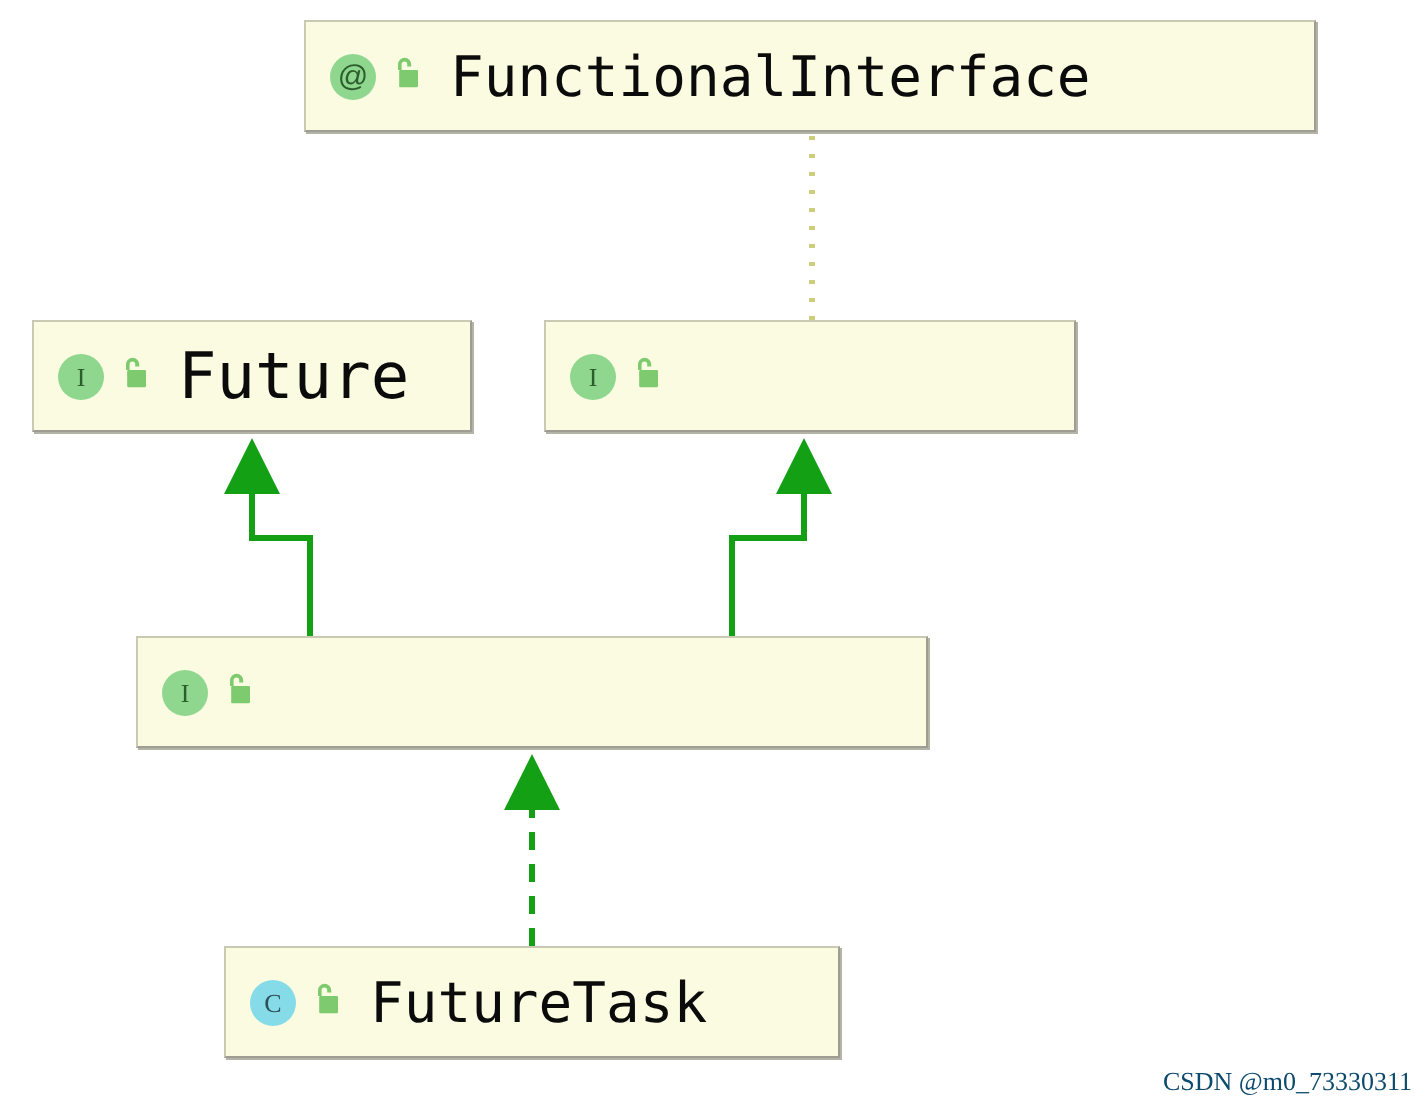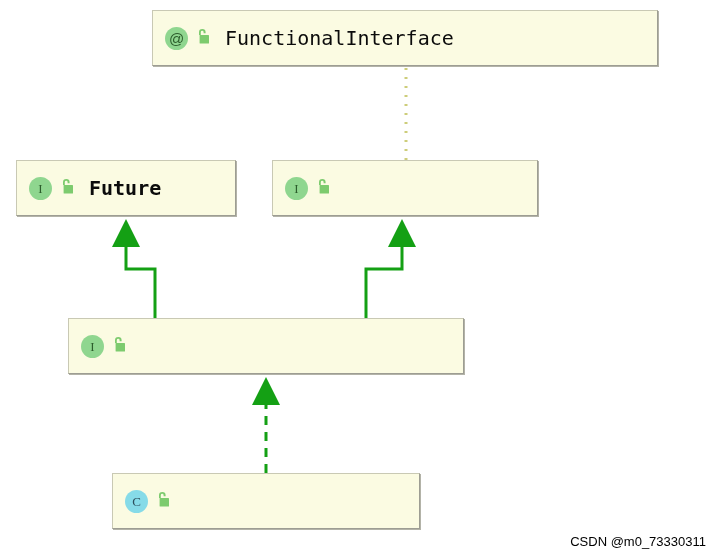--- a/index.html
+++ b/index.html
@@ -72,34 +72,34 @@
     color: #2d4f5c;
     font-size: 13px;
   }
   .lock-icon {
     margin-left: 7px;
     flex: 0 0 auto;
     display: block;
   }
   .node-label {
     font-family: "DejaVu Sans Mono", monospace;
-    font-size: 20px;
+    font-size: 28px;
     color: #0b0b0b;
     white-space: nowrap;
     margin-left: 14px;
     letter-spacing: 0px;
   }
-  .node-sm .node-label { font-size: 20px; font-weight: bold; }
+  .node-sm .node-label { font-size: 32px; }
   .watermark {
     position: absolute;
     right: 8px;
     bottom: 6px;
-    font-family: Liberation Sans, sans-serif;
+    font-family: Liberation Serif, serif;
     font-size: 13px;
-    color: #000000;
+    color: #0c4a6e;
     white-space: nowrap;
     z-index: 3;
   }
 </style>
 </head>
 <body>
 
 <div id="canvas">
 
   <svg id="edges" width="714" height="555" viewBox="0 0 714 555">
@@ -174,17 +174,18 @@
   <div class="node" style="left:112px; top:473px; width:308px; height:56px;">
     <span class="node-icons">
       <span class="badge badge-class">C</span>
       <span class="lock-icon">
         <svg width="16" height="18" viewBox="0 0 16 18">
           <path d="M4 8 V5.2 A3.3 3.3 0 0 1 10.6 5.2 V6.2 H8.6 V5.2 A1.4 1.4 0 0 0 5.8 5.2 V8 Z" fill="#7dcb6e"></path>
           <rect x="4.6" y="8" width="9.4" height="8.6" rx="0.6" fill="#7dcb6e"></rect>
         </svg>
       </span>
     </span>
+    <span class="node-label">FutureTask</span>
   </div>
 
   <div class="watermark">CSDN @m0_73330311</div>
 
 </div>
 
 </body></html>

